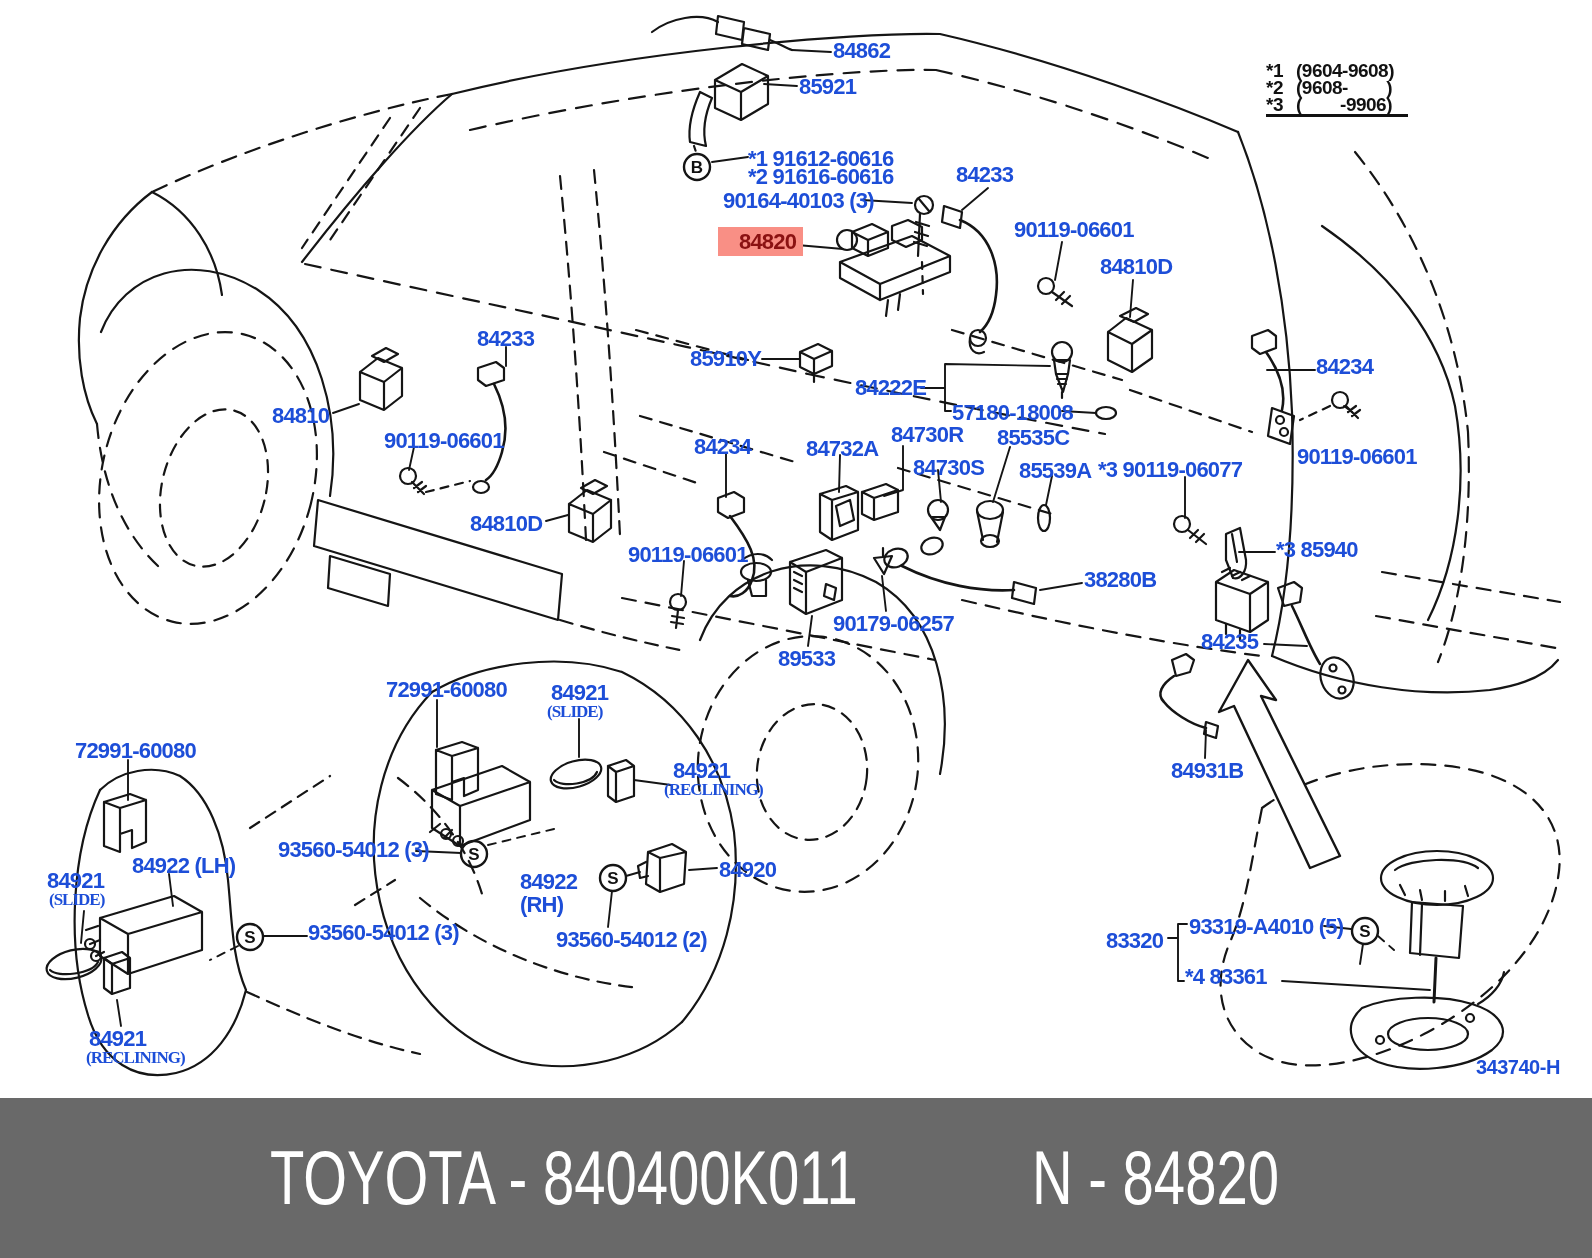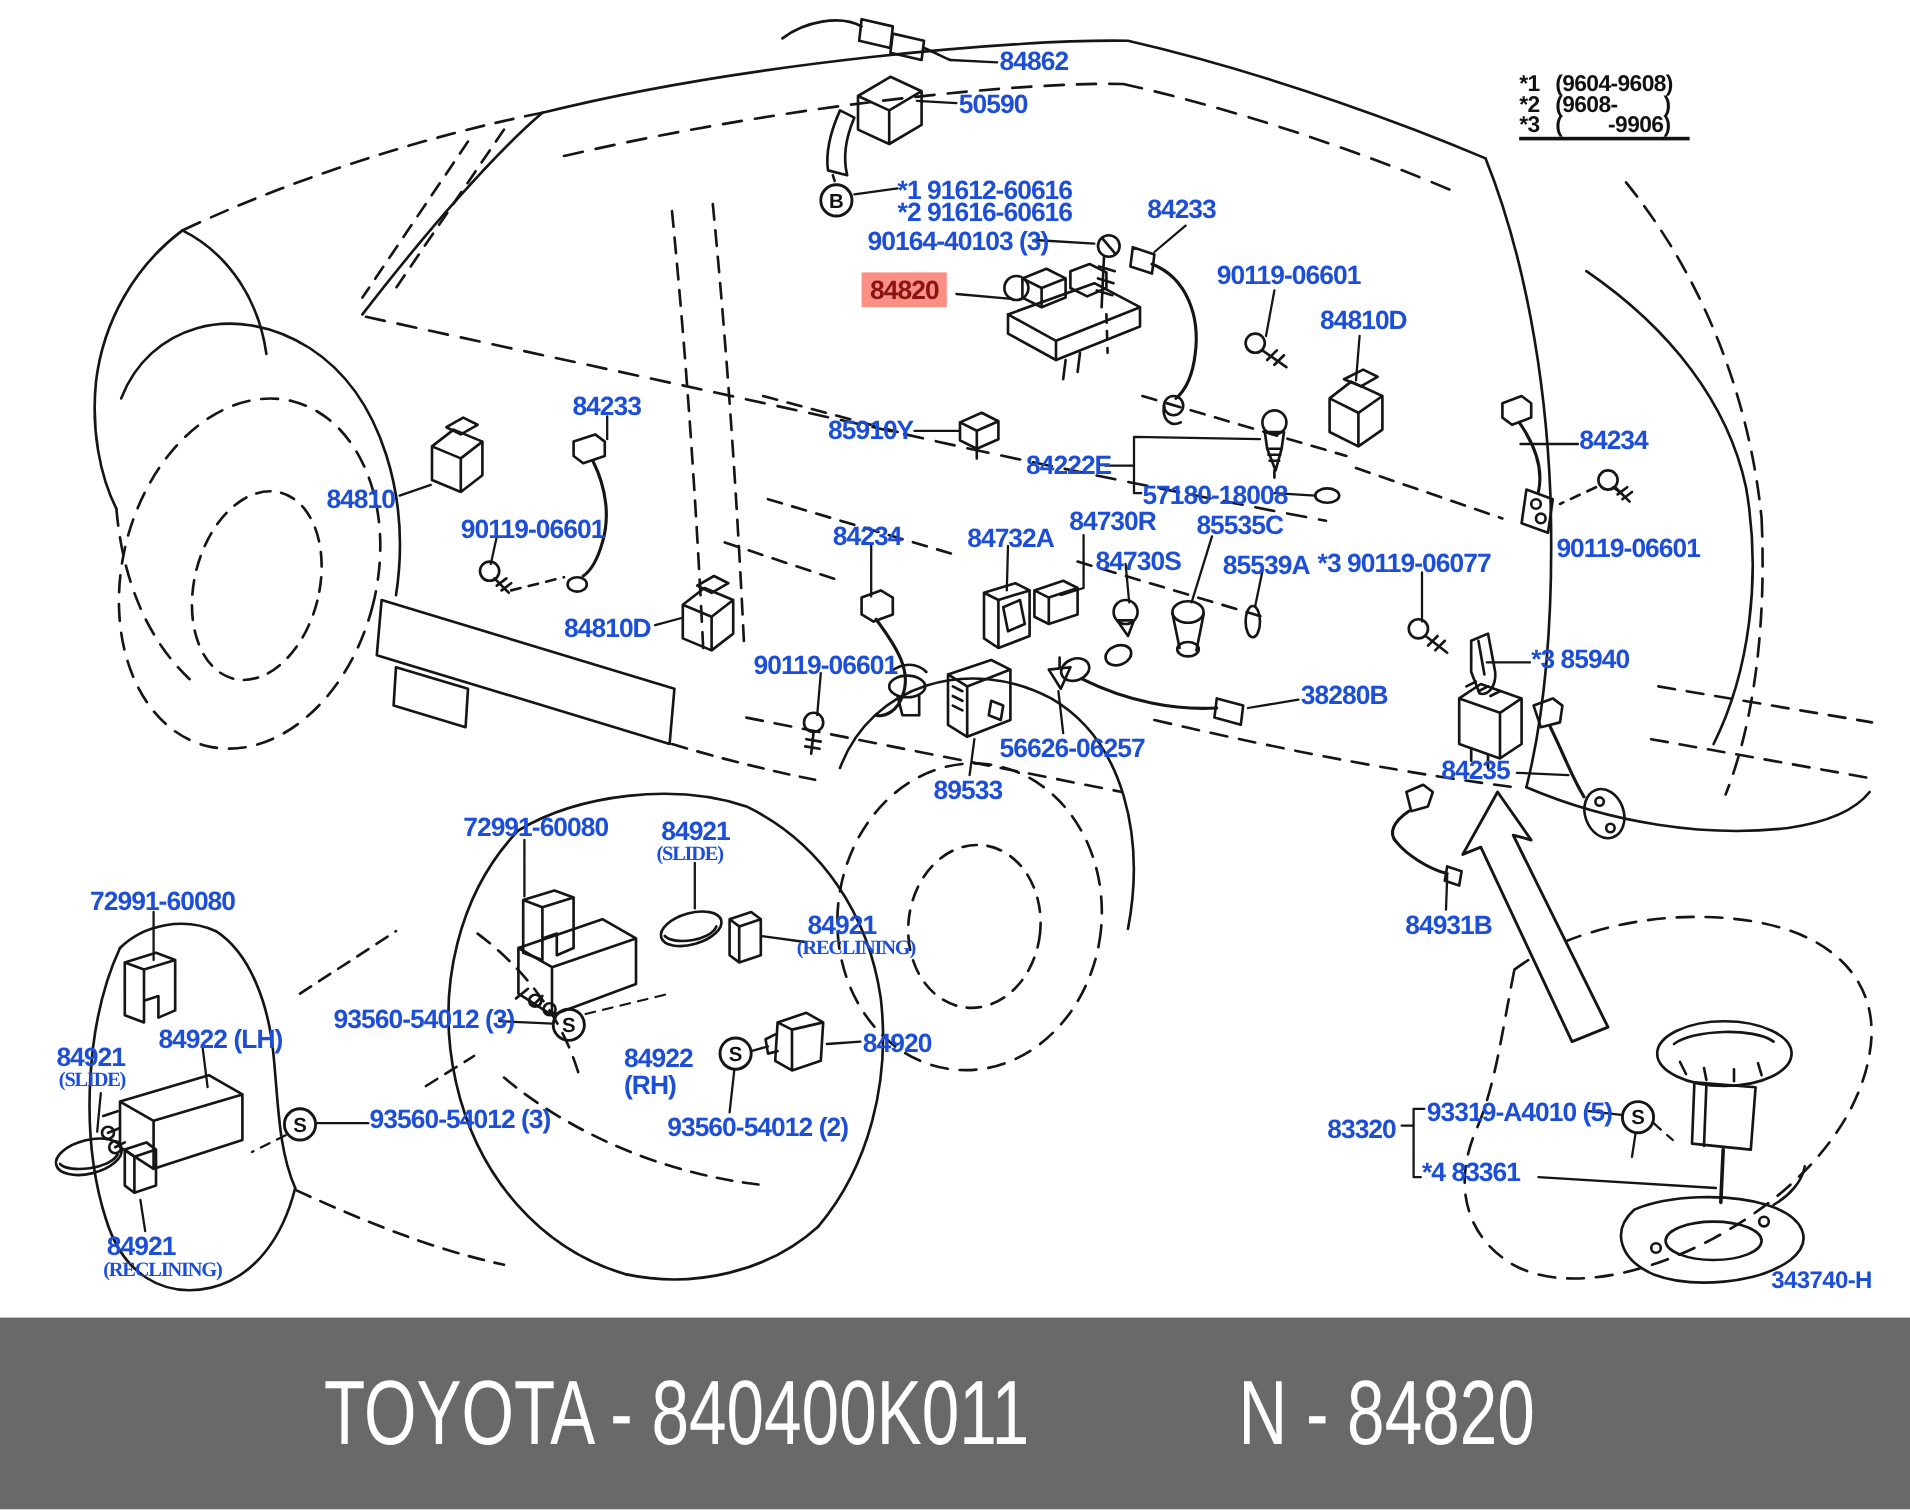--- a/index.html
+++ b/index.html
@@ -4,21 +4,21 @@
 <style>
   html,body{margin:0;padding:0;}
   body{width:1592px;height:1258px;position:relative;background:#ffffff;overflow:hidden;
        font-family:"Liberation Sans",sans-serif;}
   #stage{position:absolute;left:0;top:0;width:1592px;height:1258px;}
   svg{position:absolute;left:0;top:0;}
   .lbl{position:absolute;font-weight:700;font-size:22px;line-height:1;color:#1d4ed8;
        letter-spacing:-0.8px;white-space:pre;}
   .sub{font-size:17px;letter-spacing:-1px;font-family:Liberation Serif, serif;}
   .code{font-size:20px;letter-spacing:-0.5px;}
-  .hl{background:#f98f85;color:#8b1212;padding:4px 7px 3px 7px;}
+  .hl{background:#f98f85;color:#8b1212;padding:4px 7px 3px 21px;}
   .legend{position:absolute;left:1266px;top:62px;font-weight:700;font-size:19px;
           line-height:17px;color:#111;letter-spacing:-0.5px;}
   .legend .row{display:flex;}
   .legend .mark{width:30px;white-space:pre;}
   .legend .range{white-space:pre;}
   .legend-underline{position:absolute;left:1266px;top:114px;width:142px;height:3px;background:#111;}
   .banner{position:absolute;left:0;top:1098px;width:1592px;height:160px;}
   .banner span{position:absolute;color:#fff;font-weight:400;font-size:76px;line-height:160px;
                transform:scaleX(.74);transform-origin:0 50%;white-space:pre;}
   .banner .b-left{left:270px;top:0;}
@@ -301,21 +301,21 @@
       <text x="697" y="173">B</text>
       <text x="474" y="860">S</text>
       <text x="250" y="943">S</text>
       <text x="613" y="884">S</text>
       <text x="1365" y="937">S</text>
     </g>
   </g>
 </svg>
 
 <div class="lbl" style="left:833px;top:40px">84862</div>
-<div class="lbl" style="left:799px;top:76px">50590</div>
+<div class="lbl" style="left:799px;top:76px">85921</div>
 <div class="lbl" style="left:748px;top:148px">*1 91612-60616</div>
 <div class="lbl" style="left:748px;top:166px">*2 91616-60616</div>
 <div class="lbl" style="left:723px;top:190px">90164-40103 (3)</div>
 <div class="lbl" style="left:956px;top:164px">84233</div>
 <div class="lbl" style="left:1014px;top:219px">90119-06601</div>
 <div class="lbl" style="left:1100px;top:256px">84810D</div>
 <div class="lbl hl" style="left:718px;top:227px">84820</div>
 <div class="lbl" style="left:690px;top:348px">85910Y</div>
 <div class="lbl" style="left:855px;top:377px">84222E</div>
 <div class="lbl" style="left:952px;top:402px">57180-18008</div>
@@ -328,21 +328,21 @@
 <div class="lbl" style="left:694px;top:436px">84234</div>
 <div class="lbl" style="left:628px;top:544px">90119-06601</div>
 <div class="lbl" style="left:477px;top:328px">84233</div>
 <div class="lbl" style="left:272px;top:405px">84810</div>
 <div class="lbl" style="left:384px;top:430px">90119-06601</div>
 <div class="lbl" style="left:470px;top:513px">84810D</div>
 <div class="lbl" style="left:1316px;top:356px">84234</div>
 <div class="lbl" style="left:1297px;top:446px">90119-06601</div>
 <div class="lbl" style="left:1276px;top:539px">*3 85940</div>
 <div class="lbl" style="left:1084px;top:569px">38280B</div>
-<div class="lbl" style="left:833px;top:613px">56626-06257</div>
+<div class="lbl" style="left:833px;top:613px">90179-06257</div>
 <div class="lbl" style="left:778px;top:648px">89533</div>
 <div class="lbl" style="left:1201px;top:631px">84235</div>
 <div class="lbl" style="left:1171px;top:760px">84931B</div>
 <div class="lbl" style="left:386px;top:679px">72991-60080</div>
 <div class="lbl" style="left:551px;top:682px">84921</div>
 <div class="lbl sub" style="left:547px;top:703px">(SLIDE)</div>
 <div class="lbl" style="left:75px;top:740px">72991-60080</div>
 <div class="lbl" style="left:47px;top:870px">84921</div>
 <div class="lbl sub" style="left:49px;top:891px">(SLIDE)</div>
 <div class="lbl" style="left:132px;top:855px">84922 (LH)</div>

